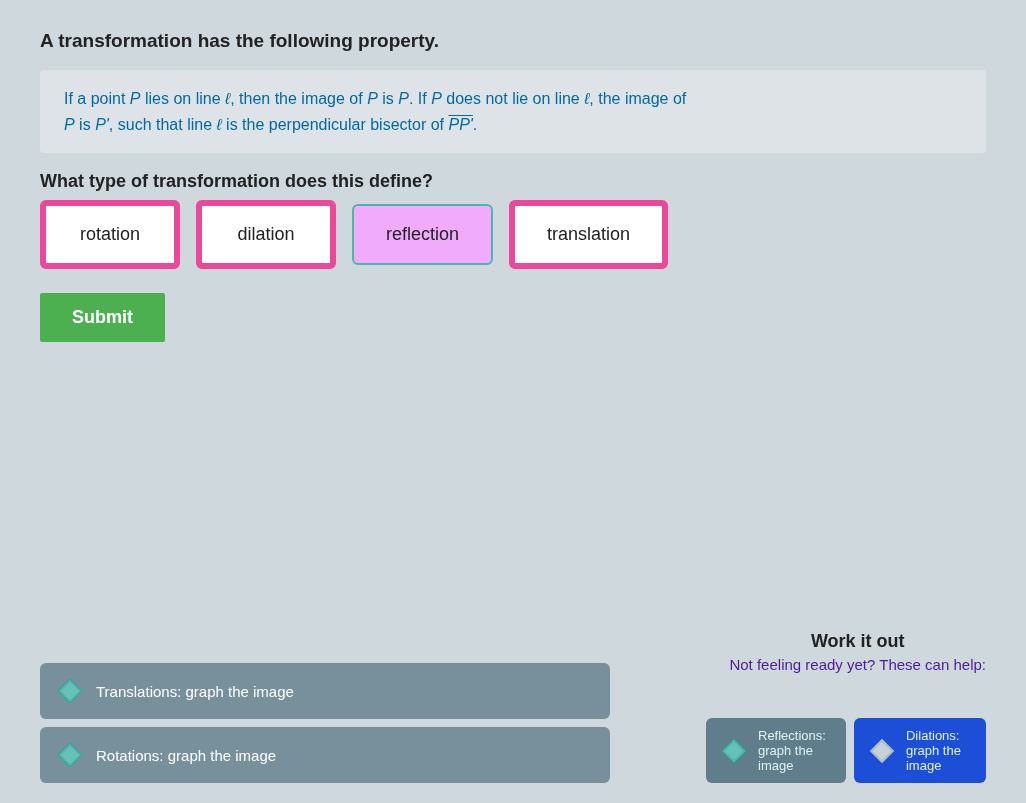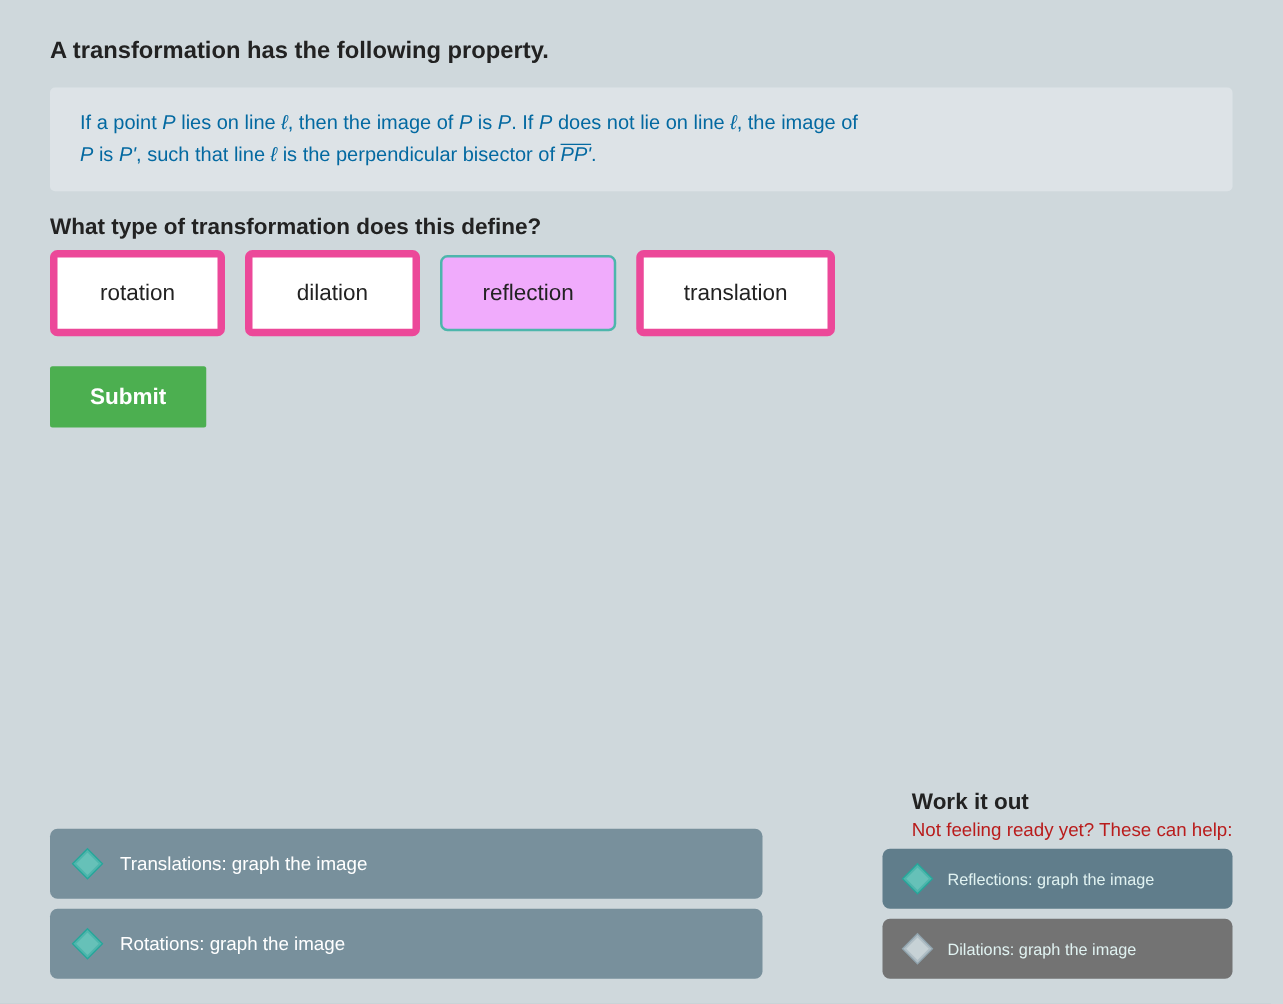--- a/index.html
+++ b/index.html
@@ -81,56 +81,57 @@
       font-size: 18px;
       font-weight: bold;
       cursor: pointer;
       margin-bottom: 30px;
     }
 
     .work-it-out-section {
       position: absolute;
       bottom: 130px;
       right: 40px;
+      text-align: center;
     }
 
     .work-it-out-title {
       font-size: 18px;
       font-weight: bold;
       color: #222;
       margin-bottom: 4px;
     }
 
     .work-it-out-subtitle {
       font-size: 15px;
-      color: #b91c1c;
+      color: #4c1d95;
     }
 
     .help-links-right {
       position: absolute;
       bottom: 20px;
       right: 40px;
       display: flex;
-      flex-direction: column;
+      flex-direction: row;
       gap: 8px;
       width: 280px;
     }
 
     .help-link-item {
       background: #607d8b;
       border-radius: 6px;
       padding: 10px 14px;
       display: flex;
       align-items: center;
       gap: 10px;
       cursor: pointer;
     }
 
     .help-link-item.dark {
-      background: #737373;
+      background: #1d4ed8;
     }
 
     .diamond-icon {
       width: 28px;
       height: 28px;
       flex-shrink: 0;
     }
 
     .help-link-text {
       color: #e0f2f1;

